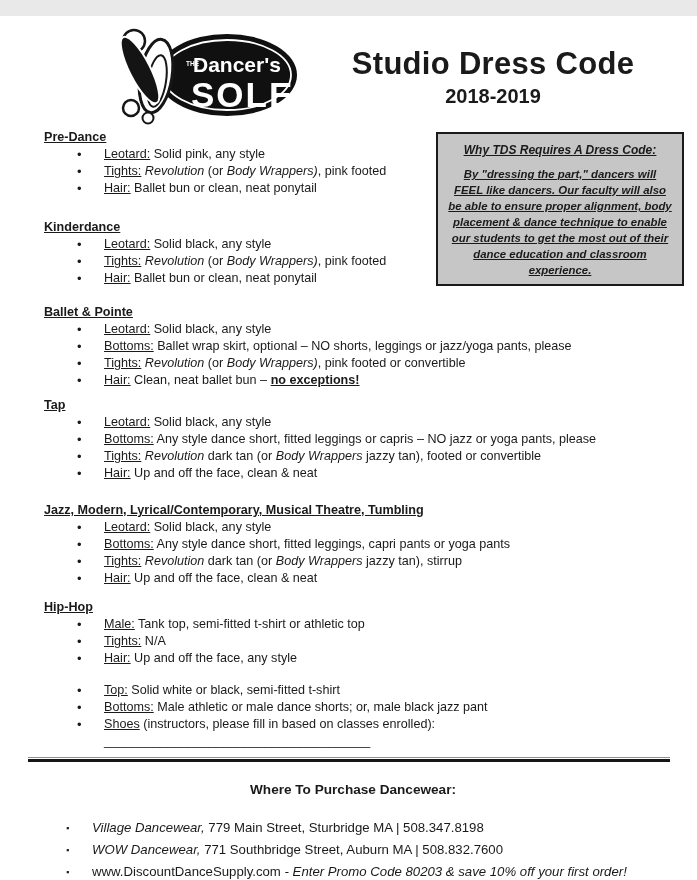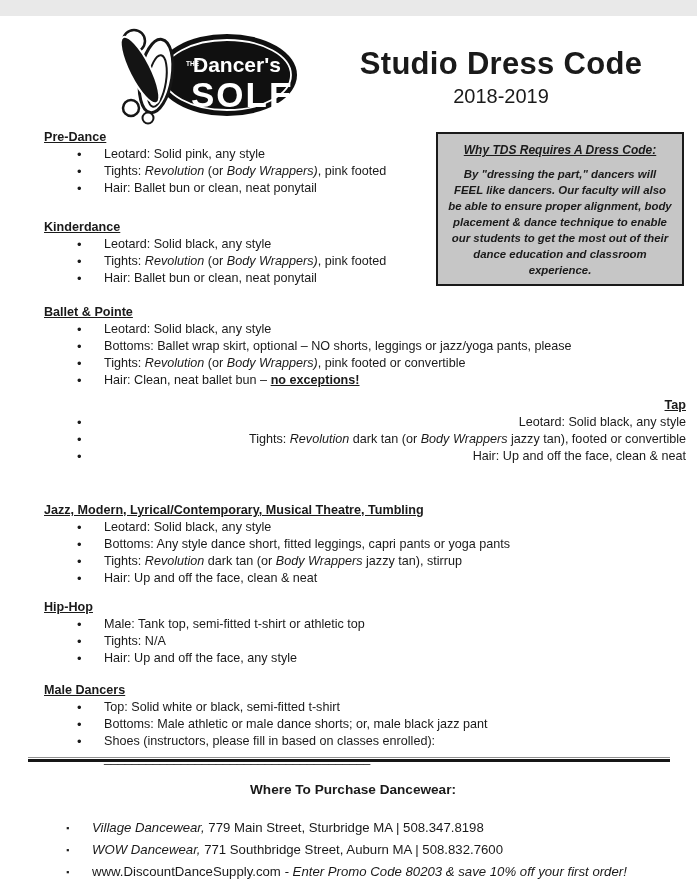--- a/index.html
+++ b/index.html
@@ -7,64 +7,65 @@
     position:relative;
     width:697px;height:880px;
     margin:16px auto;
     background:#ffffff;
     color:#1a1a1a;
     font-family:"Liberation Sans", sans-serif;
     overflow:hidden;
   }
   
   .logo{position:absolute;left:106px;top:8px;width:192px;height:104px;}
-  .title-block{position:absolute;left:312px;top:30px;width:378px;text-align:center;}
+  .title-block{position:absolute;left:304px;top:30px;width:378px;text-align:center;}
   .doc-title{font-size:31px;font-weight:bold;letter-spacing:.3px;}
-  .doc-year{font-size:20px;font-weight:normal;margin-top:3px;text-align:center;}
+  .doc-year{font-size:20px;font-weight:bold;margin-top:3px;text-align:center;}
   
   .why-box{
     position:absolute;left:436px;top:116px;width:248px;height:154px;
     box-sizing:border-box;
     background:var(--box-fill,#c6c6c6);
     border:2px solid var(--box-border,#1a1a1a);
     padding:9px 10px;
     text-align:center;
+    text-decoration:underline;
   }
   .why-title{
     font-size:12px;font-weight:bold;font-style:italic;
     text-decoration:underline;margin-bottom:9px;
   }
   .why-body{
     font-size:11.4px;font-weight:bold;font-style:italic;line-height:16px;
   }
   
   .sections{position:absolute;left:28px;top:0;width:642px;height:745px;}
   .section{position:absolute;left:16px;width:642px;}
   .section:nth-child(1){top:113px;}
   .section:nth-child(2){top:203px;}
   .section:nth-child(3){top:288px;}
-  .section:nth-child(4){top:381px;text-align:right;}
+  .section:nth-child(4){top:381px;}
   .section:nth-child(5){top:486px;}
   .section:nth-child(6){top:583px;}
   .section:nth-child(7){top:666px;}
   .sec-title{
     font-size:12.6px;font-weight:bold;text-decoration:underline;line-height:17px;
   }
   ul.blist{list-style:none;margin:0;padding:0;}
   ul.blist li{
     position:relative;padding-left:60px;
     font-size:12.6px;line-height:17px;
   }
   ul.blist li::before{
     content:"\2022";
     position:absolute;left:33px;top:0;
     font-size:13px;
   }
   
-  .seg-u{}
+  .seg-u{text-decoration:underline;}
   .seg-i{font-style:italic;}
   .seg-bu{font-weight:bold;text-decoration:underline;}
   
   .divider{
     position:absolute;left:28px;top:741px;width:642px;height:5px;
     background:linear-gradient(to bottom,#909090 0 1px,#ffffff 1px 2px,var(--divider,#161616) 2px 5px);
   }
   
   .purchase{position:absolute;left:32px;top:766px;width:642px;}
   .purchase-heading{
@@ -136,20 +137,21 @@
           <li><span class="seg-u">Leotard:</span><span> Solid black, any style</span></li>
           <li><span class="seg-u">Bottoms:</span><span> Ballet wrap skirt, optional – NO shorts, leggings or jazz/yoga pants, please</span></li>
           <li><span class="seg-u">Tights:</span><span> </span><span class="seg-i">Revolution</span><span> (or </span><span class="seg-i">Body Wrappers)</span><span>, pink footed or convertible</span></li>
           <li><span class="seg-u">Hair:</span><span> Clean, neat ballet bun – </span><span class="seg-bu">no exceptions!</span></li>
         </ul>
       </div>
       <div class="section">
         <div class="sec-title">Tap</div>
         <ul class="blist">
           <li><span class="seg-u">Leotard:</span><span> Solid black, any style</span></li>
+          <li><span class="seg-u">Bottoms:</span><span> Any style dance short, fitted leggings or capris – NO jazz or yoga pants, please</span></li>
           <li><span class="seg-u">Tights:</span><span> </span><span class="seg-i">Revolution</span><span> dark tan (or </span><span class="seg-i">Body Wrappers</span><span> jazzy tan), footed or convertible</span></li>
           <li><span class="seg-u">Hair:</span><span> Up and off the face, clean &amp; neat</span></li>
         </ul>
       </div>
       <div class="section">
         <div class="sec-title">Jazz, Modern, Lyrical/Contemporary, Musical Theatre, Tumbling</div>
         <ul class="blist">
           <li><span class="seg-u">Leotard:</span><span> Solid black, any style</span></li>
           <li><span class="seg-u">Bottoms:</span><span> Any style dance short, fitted leggings, capri pants or yoga pants</span></li>
           <li><span class="seg-u">Tights:</span><span> </span><span class="seg-i">Revolution</span><span> dark tan (or </span><span class="seg-i">Body Wrappers</span><span> jazzy tan), stirrup</span></li>
@@ -158,21 +160,20 @@
       </div>
       <div class="section">
         <div class="sec-title">Hip-Hop</div>
         <ul class="blist">
           <li><span class="seg-u">Male:</span><span> Tank top, semi-fitted t-shirt or athletic top</span></li>
           <li><span class="seg-u">Tights:</span><span> N/A</span></li>
           <li><span class="seg-u">Hair:</span><span> Up and off the face, any style</span></li>
         </ul>
       </div>
       <div class="section">
-        <div class="sec-title">Male Dancers</div>
         <ul class="blist">
           <li><span class="seg-u">Top:</span><span> Solid white or black, semi-fitted t-shirt</span></li>
           <li><span class="seg-u">Bottoms:</span><span> Male athletic or male dance shorts; or, male black jazz pant</span></li>
           <li><span class="seg-u">Shoes</span><span> (instructors, please fill in based on classes enrolled): ______________________________________</span></li>
         </ul>
       </div>
     </main>
 
   <div class="divider"></div>
 

